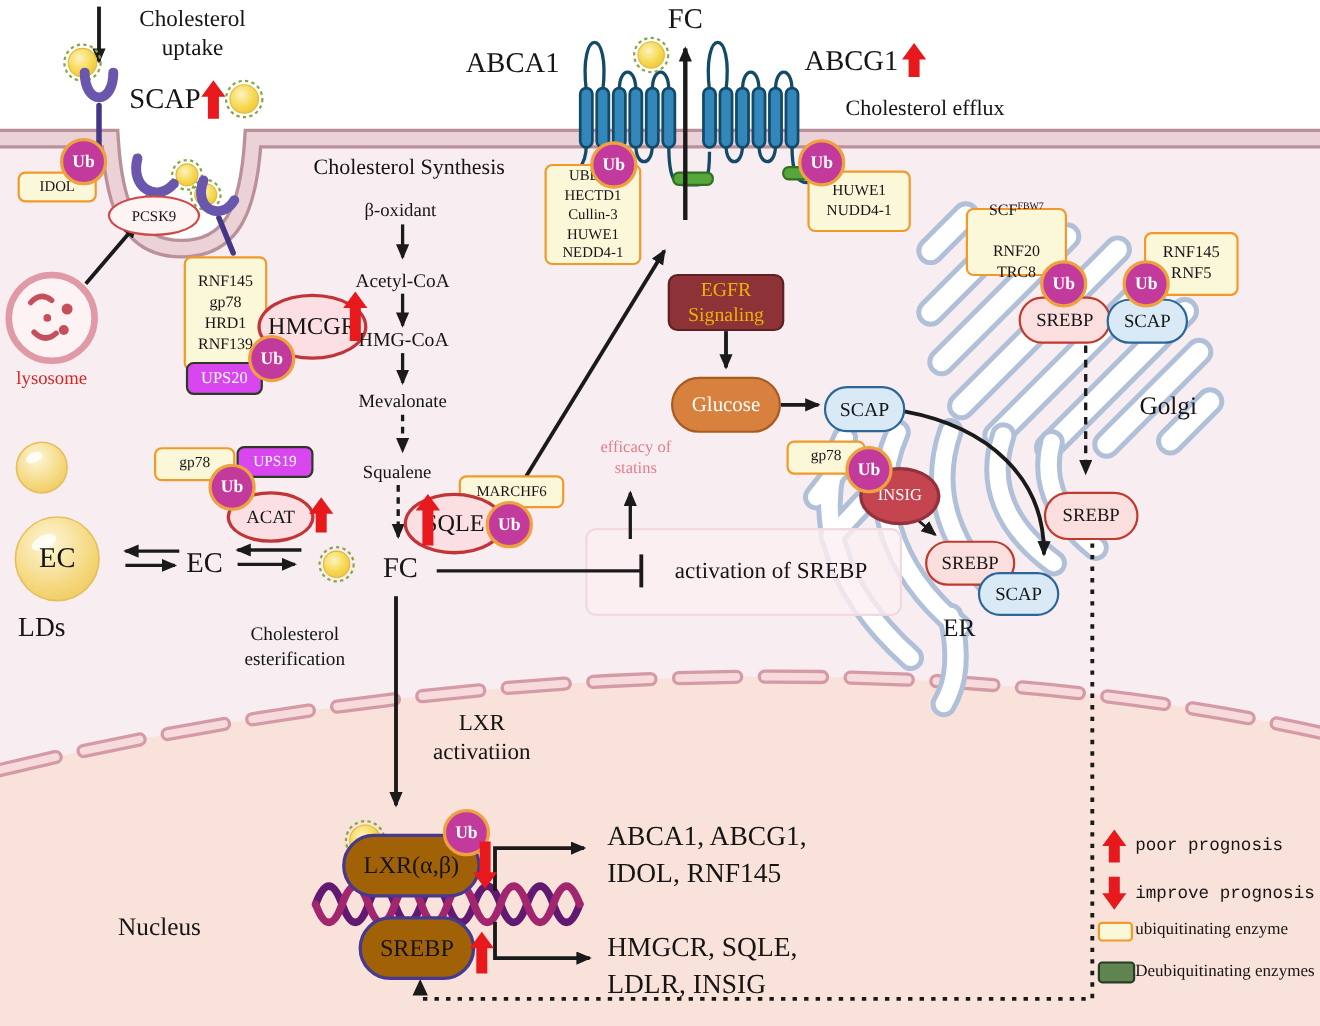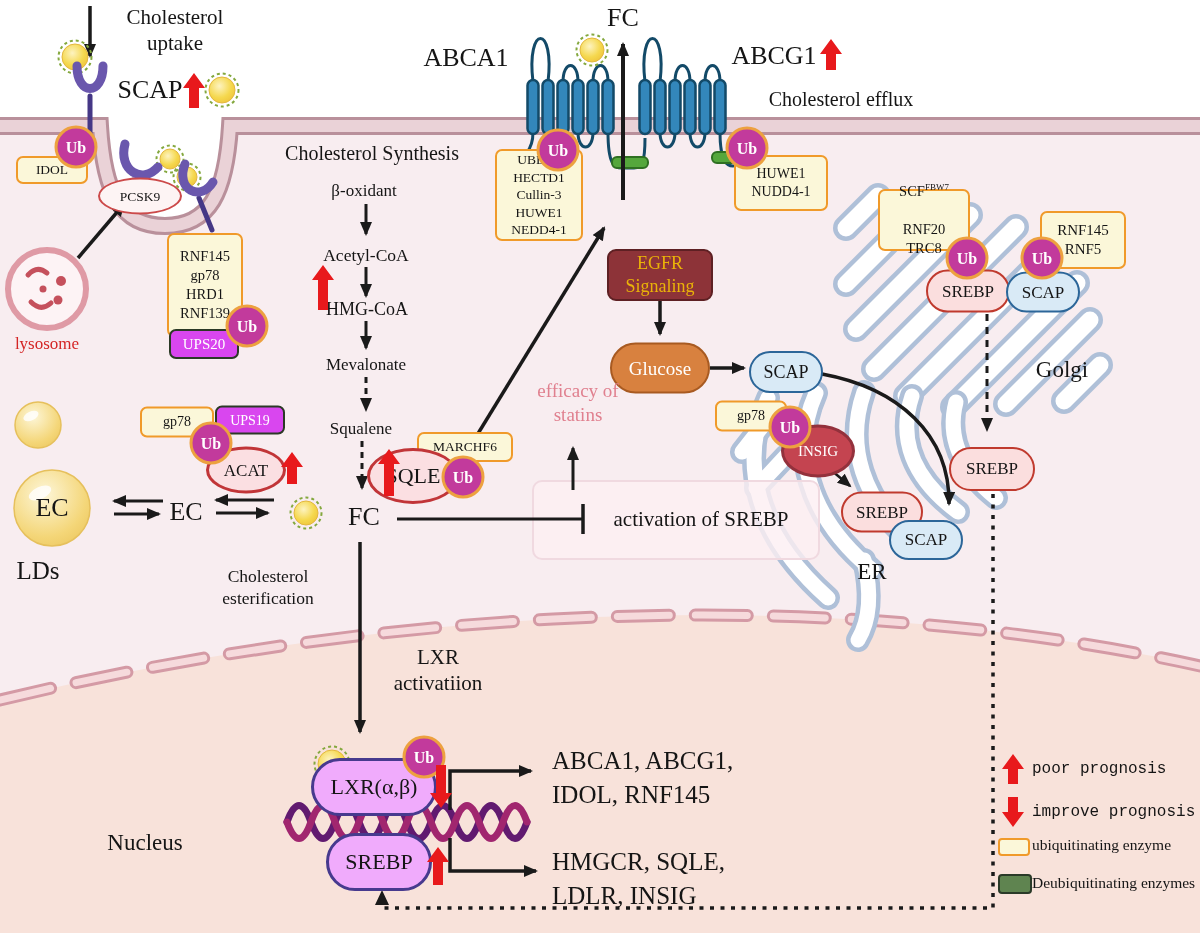--- a/index.html
+++ b/index.html
@@ -16,21 +16,21 @@
         border-radius:7px;display:flex;align-items:center;justify-content:center;text-align:center;
         color:#151515;white-space:pre-line;z-index:20;line-height:1.3;}
   .gbox{position:absolute;transform:translate(-50%,-50%);background:#d946ef;border:2.5px solid #2b3a26;
         border-radius:7px;display:flex;align-items:center;justify-content:center;text-align:center;
         color:#fff;z-index:21;}
   .pill{position:absolute;transform:translate(-50%,-50%);border-radius:999px;display:flex;align-items:center;
         justify-content:center;color:#151515;z-index:22;text-align:center;}
   .oval{border-radius:50%;}
   .srebp{background:#fbdede;border:2.8px solid #c03a2e;}
   .scap{background:#d9eaf6;border:2.8px solid #2c6699;}
-  .lav{background:#f0abfc;border:3px solid #473a8e;}
+  .lav{background:#a16207;border:3px solid #473a8e;}
   .orange{background:#d8813f;border:2.5px solid #a85a21;color:#fff;}
   .darkred{background:#c44450;border:3px solid #93313c;color:#ffffff;}
   .pinkoval{background:#fbdfe2;border:3px solid #c13538;}
   .whiteoval{background:#fdf4f4;border:2.5px solid #cc4a4a;}
   .ub{position:absolute;transform:translate(-50%,-50%);width:37px;height:37px;border-radius:50%;
       background:#c23a9c;border:3.5px solid #eda13f;color:#fff;font-weight:bold;font-size:16px;
       display:flex;align-items:center;justify-content:center;z-index:30;}
   .actbox{position:absolute;transform:translate(-50%,-50%);background:rgba(252,239,243,0.8);
       border:2px solid #f0d9e0;border-radius:10px;z-index:5;}
   .sw{position:absolute;border-radius:4px;z-index:25;}
@@ -242,21 +242,21 @@
 <div class="lbl" style="left:364px;top:517px;font-size:26px">FC</div>
 <div class="lbl" style="left:186px;top:512px;font-size:26px">EC</div>
 <div class="lbl" style="left:52px;top:508px;font-size:26px">EC</div>
 <div class="lbl" style="left:38px;top:571px;font-size:25px">LDs</div>
 <div class="lbl b" style="left:268px;top:588px;font-size:17.5px">Cholesterol
 esterification</div>
 <div class="lbl" style="left:623px;top:18px;font-size:26px">FC</div>
 <div class="lbl" style="left:466px;top:58px;font-size:26px">ABCA1</div>
 <div class="lbl" style="left:774px;top:56px;font-size:26px">ABCG1</div>
 <div class="lbl b" style="left:841px;top:99px;font-size:20px">Cholesterol efflux</div>
-<div class="lbl b" style="left:578px;top:403px;font-size:19px;color:#e0808f">efficacy of
+<div class="lbl b" style="left:578px;top:417px;font-size:15px;color:#e0808f">efficacy of
 statins</div>
 <div class="lbl b" style="left:701px;top:519px;font-size:21px">activation of SREBP</div>
 <div class="lbl" style="left:1062px;top:370px;font-size:23px">Golgi</div>
 <div class="lbl" style="left:872px;top:572px;font-size:23px">ER</div>
 <div class="lbl b" style="left:438px;top:670px;font-size:21px">LXR
 activatiion</div>
 <div class="lbl" style="left:145px;top:843px;font-size:23px">Nucleus</div>
 <div class="lbl left" style="left:552px;top:778px;font-size:25px;line-height:34px">ABCA1, ABCG1,
 IDOL, RNF145</div>
 <div class="lbl left" style="left:552px;top:879px;font-size:25px;line-height:34px">HMGCR, SQLE,
@@ -294,20 +294,21 @@
 
 <div class="pill orange" style="left:660px;top:368px;width:96px;height:47px;font-size:19px">Glucose</div>
 <div class="pill scap" style="left:786px;top:372px;width:70px;height:38px;font-size:18px">SCAP</div>
 <div class="pill srebp" style="left:968px;top:291px;width:80px;height:39px;font-size:17px">SREBP</div>
 <div class="pill scap" style="left:1043px;top:292px;width:70px;height:37px;font-size:17px">SCAP</div>
 <div class="pill srebp" style="left:992px;top:469px;width:82px;height:40px;font-size:17px">SREBP</div>
 <div class="pill srebp" style="left:882px;top:512px;width:78px;height:37px;font-size:17px">SREBP</div>
 <div class="pill scap" style="left:926px;top:540px;width:70px;height:36px;font-size:17px">SCAP</div>
 <div class="pill oval darkred" style="left:818px;top:451px;width:68px;height:47px;font-size:15px">INSIG</div>
 <div class="pill oval whiteoval" style="left:140px;top:196px;width:80px;height:33px;font-size:13.5px">PCSK9</div>
+<div class="pill oval pinkoval" style="left:284px;top:297px;width:94px;height:54px;font-size:22px">HMCGR</div>
 <div class="pill oval pinkoval" style="left:413px;top:476px;width:86px;height:50px;font-size:22px">SQLE</div>
 <div class="pill oval pinkoval" style="left:246px;top:470px;width:74px;height:41px;font-size:17px">ACAT</div>
 <div class="pill lav" style="left:374px;top:787px;width:120px;height:52px;font-size:22px">LXR(α,β)</div>
 <div class="pill lav" style="left:379px;top:862px;width:100px;height:52px;font-size:22px">SREBP</div>
 
 <div class="ub" style="left:76px;top:147px">Ub</div>
 <div class="ub" style="left:247px;top:326px">Ub</div>
 <div class="ub" style="left:211px;top:443px">Ub</div>
 <div class="ub" style="left:463px;top:477px">Ub</div>
 <div class="ub" style="left:558px;top:150px">Ub</div>

